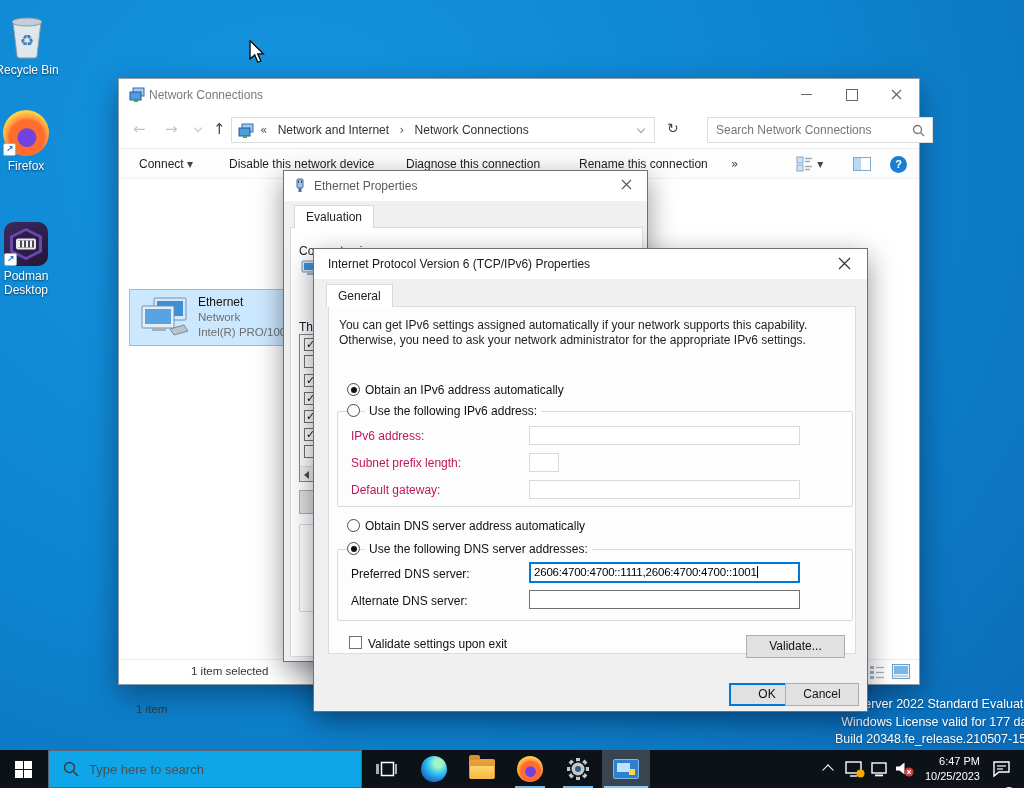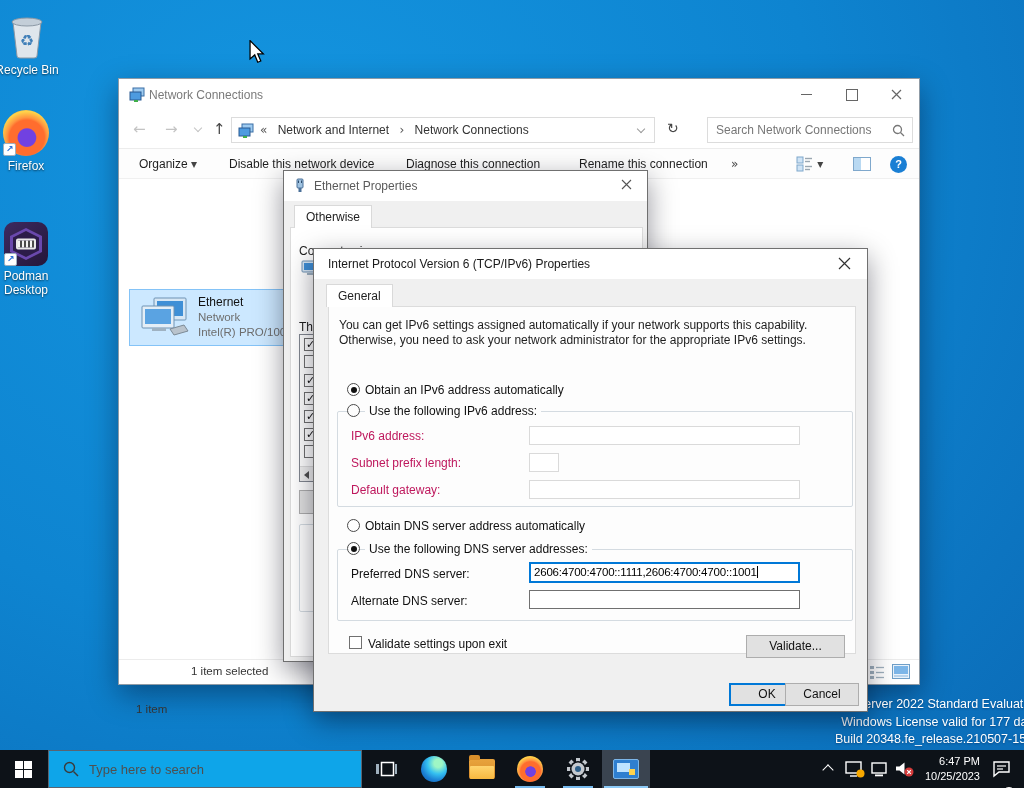--- a/index.html
+++ b/index.html
@@ -65,21 +65,21 @@
   .cap-min::after { content:""; position:absolute; left:17px; top:15px; width:11px; height:1px; background:#666; }
   .cap-max::after { content:""; position:absolute; left:17px; top:10px; width:10px; height:10px; border:1px solid #666; }
   .cap-close svg { position:absolute; left:17px; top:10px; }
   .navrow { position:absolute; left:0; top:32px; width:100%; height:38px; background:#fff; border-bottom:1px solid #ececec; }
   .nav-glyph { position:absolute; top:9px; font-family:"DejaVu Sans",sans-serif; font-size:15px; color:#c3c3c3; }
   .nav-glyph.dark { color:#444; }
   .chev { display:inline-block; width:6px; height:6px; border-right:1.5px solid #9a9a9a; border-bottom:1.5px solid #9a9a9a; transform:rotate(45deg); }
   .addressbox { position:absolute; left:112px; top:6px; width:424px; height:26px; border:1px solid #dcdcdc; background:#fff; }
   .addressbox .crumbs { position:absolute; left:28px; top:5px; color:#333; white-space:nowrap; }
   .addressbox .sep { color:#555; padding:0 7px; font-family:"DejaVu Sans",sans-serif; }
-  .searchbox { position:absolute; left:588px; top:6px; width:206px; height:26px; border:1px solid #dcdcdc; background:#fff; }
+  .searchbox { position:absolute; left:588px; top:6px; width:226px; height:26px; border:1px solid #dcdcdc; background:#fff; }
   .searchbox input { position:absolute; left:8px; top:1px; width:170px; height:22px; border:none; outline:none;
     font:12px "Liberation Sans",sans-serif; color:#333; background:transparent; }
   .searchbox input::placeholder { color:#777; opacity:1; }
   .toolbar { position:absolute; left:0; top:70px; width:100%; height:30px; background:#fdfdfd; border-bottom:1px solid #f0f0f0; }
   .tb-item { position:absolute; top:8px; color:#1f1f1f; white-space:nowrap; }
   .tb-glyph { font-family:"DejaVu Sans",sans-serif; color:#444; }
   .content { position:absolute; left:0; top:100px; width:100%; height:482px; background:#fff; }
   .tile { position:absolute; left:10px; top:110px; width:220px; height:57px; background:#cce8ff; border:1px solid #84c3f7; }
   .tile .tt { position:absolute; left:68px; top:5px; color:#111; }
   .tile .ts { position:absolute; left:68px; color:#6e6e6e; font-size:11.5px; white-space:nowrap; overflow:hidden; width:148px; }
@@ -216,21 +216,21 @@
         <input readonly="" placeholder="Search Network Connections" style="">
         <svg style="position:absolute;right:7px;top:6px;" width="13" height="13" viewBox="0 0 13 13">
           <circle cx="5.5" cy="5.5" r="4" fill="none" stroke="#777" stroke-width="1.3"></circle>
           <line x1="8.5" y1="8.5" x2="12" y2="12" stroke="#777" stroke-width="1.3"></line>
         </svg>
       </div>
     </div>
 
     <div class="toolbar">
       <span class="tb-item" style="left:20px;">
-        <span>Organize</span>
+        <span>Connect</span>
         <span class="tb-glyph">▾</span>
       </span>
       <span class="tb-item" style="left:110px;">Disable this network device</span>
       <span class="tb-item" style="left:287px;">Diagnose this connection</span>
       <span class="tb-item" style="left:460px;">Rename this connection</span>
       <span class="tb-item tb-glyph" style="left:612px;">»</span>
 
       <span class="tb-item" style="left:677px;top:7px;">
         <svg width="18" height="16" viewBox="0 0 18 16">
           <rect x="1" y="1" width="6" height="6" fill="#cfe3f5" stroke="#7fa8cc"></rect>
@@ -301,21 +301,21 @@
         <line x1="5.5" y1="2.5" x2="5.5" y2="5" stroke="#2c4a6b"></line>
           <line x1="8.5" y1="2.5" x2="8.5" y2="5" stroke="#2c4a6b"></line>
       </svg>
       <span class="t" style="left:30px;color:#5a5a5a;">Ethernet Properties</span>
       <div class="dlg-close">
         <svg width="11" height="11" viewBox="0 0 11 11">
             <path d="M1 1 L10 10 M10 1 L1 10" stroke="#555" stroke-width="1.1"></path>
           </svg>
       </div>
     </div>
-    <div class="tab" style="left:10px;top:34px;">Otherwise</div>
+    <div class="tab" style="left:10px;top:34px;">Evaluation</div>
     <div class="page-panel">
       <span style="position:absolute;left:8px;top:16px;color:#1e1e1e;">Connect using:</span>
       <svg style="position:absolute;left:10px;top:32px;" width="20" height="18" viewBox="0 0 20 18">
         <rect x="1" y="1" width="16" height="11" rx="1" fill="#d7e7f5" stroke="#6f93b4"></rect>
         <rect x="3" y="3" width="12" height="7" fill="#3f8fd6"></rect>
         <rect x="6" y="13" width="6" height="2" fill="#9fb2c2"></rect>
       </svg>
       <span style="position:absolute;left:8px;top:92px;color:#1e1e1e;">This connection uses the following items:</span>
       <div class="proto-list" style="left:8px;top:106px;width:332px;height:148px;">
         <div class="proto-row"><span class="win-checkbox">✓</span></div>

